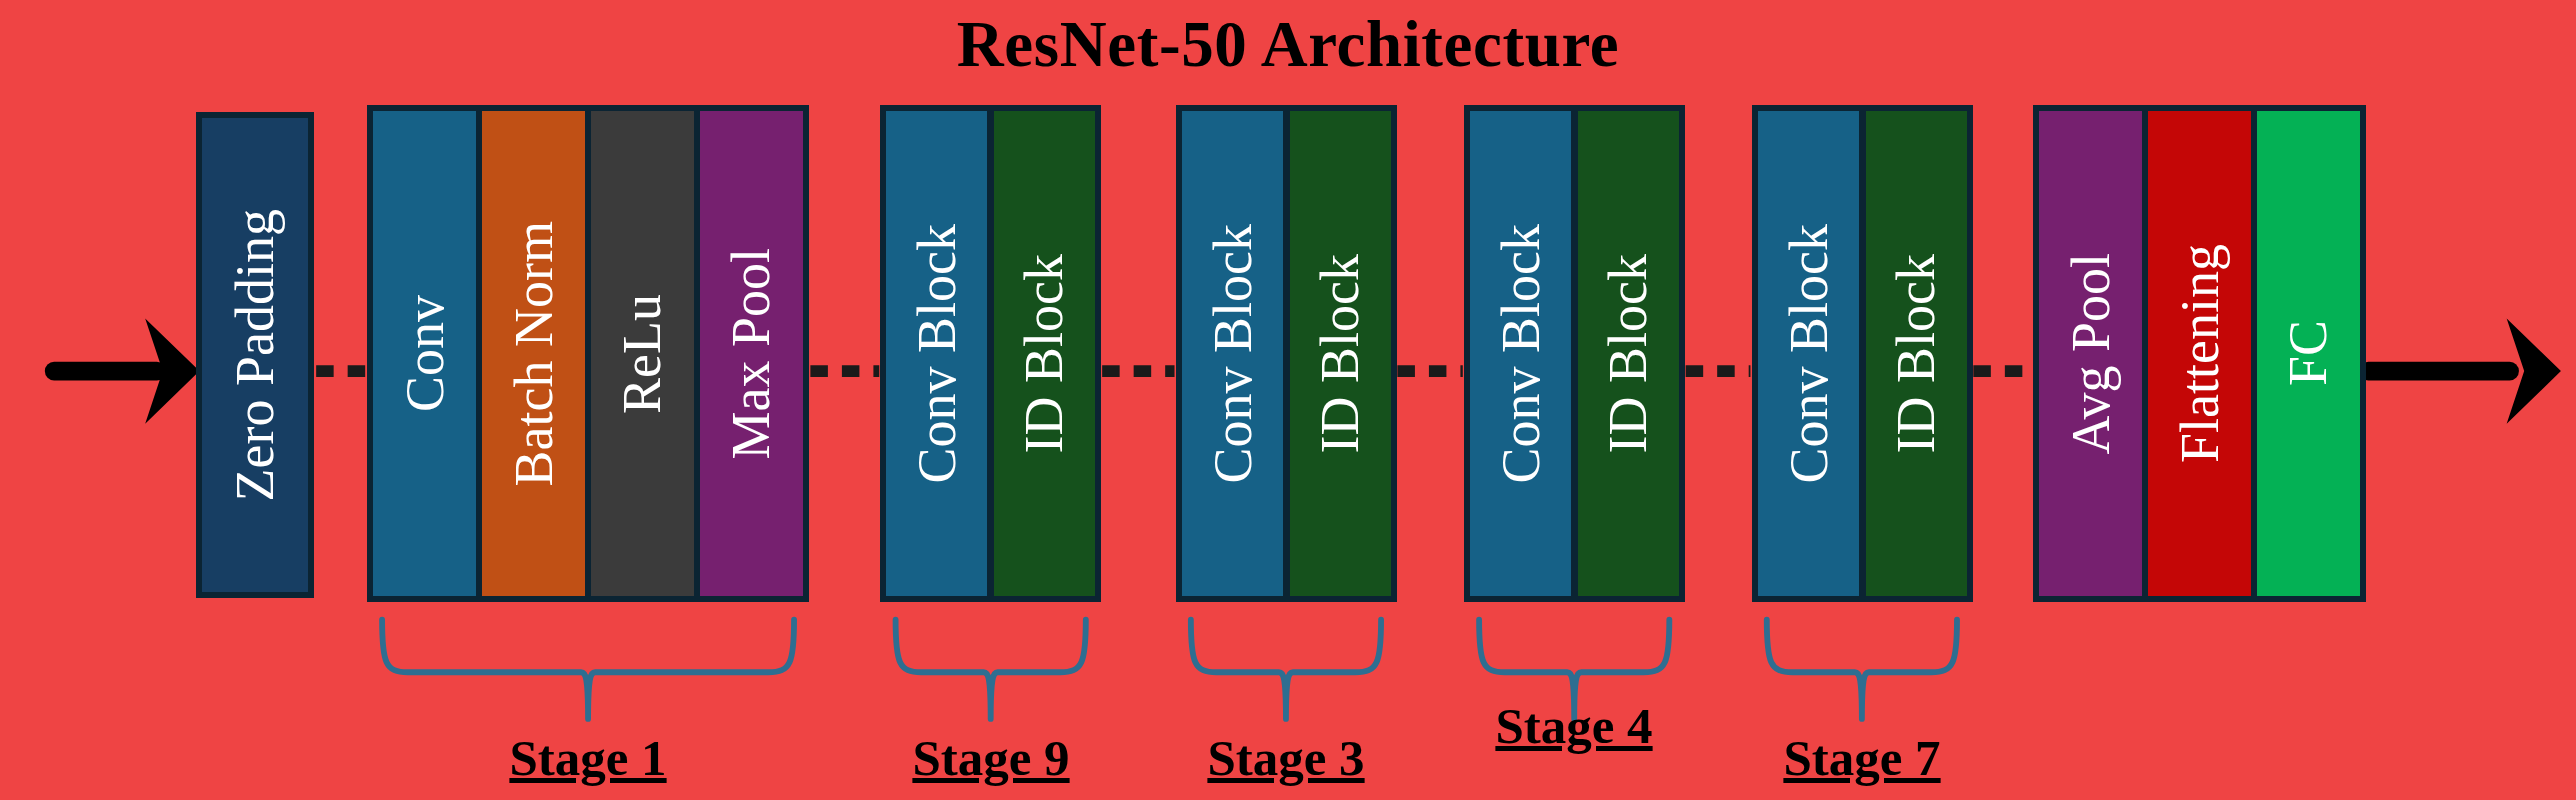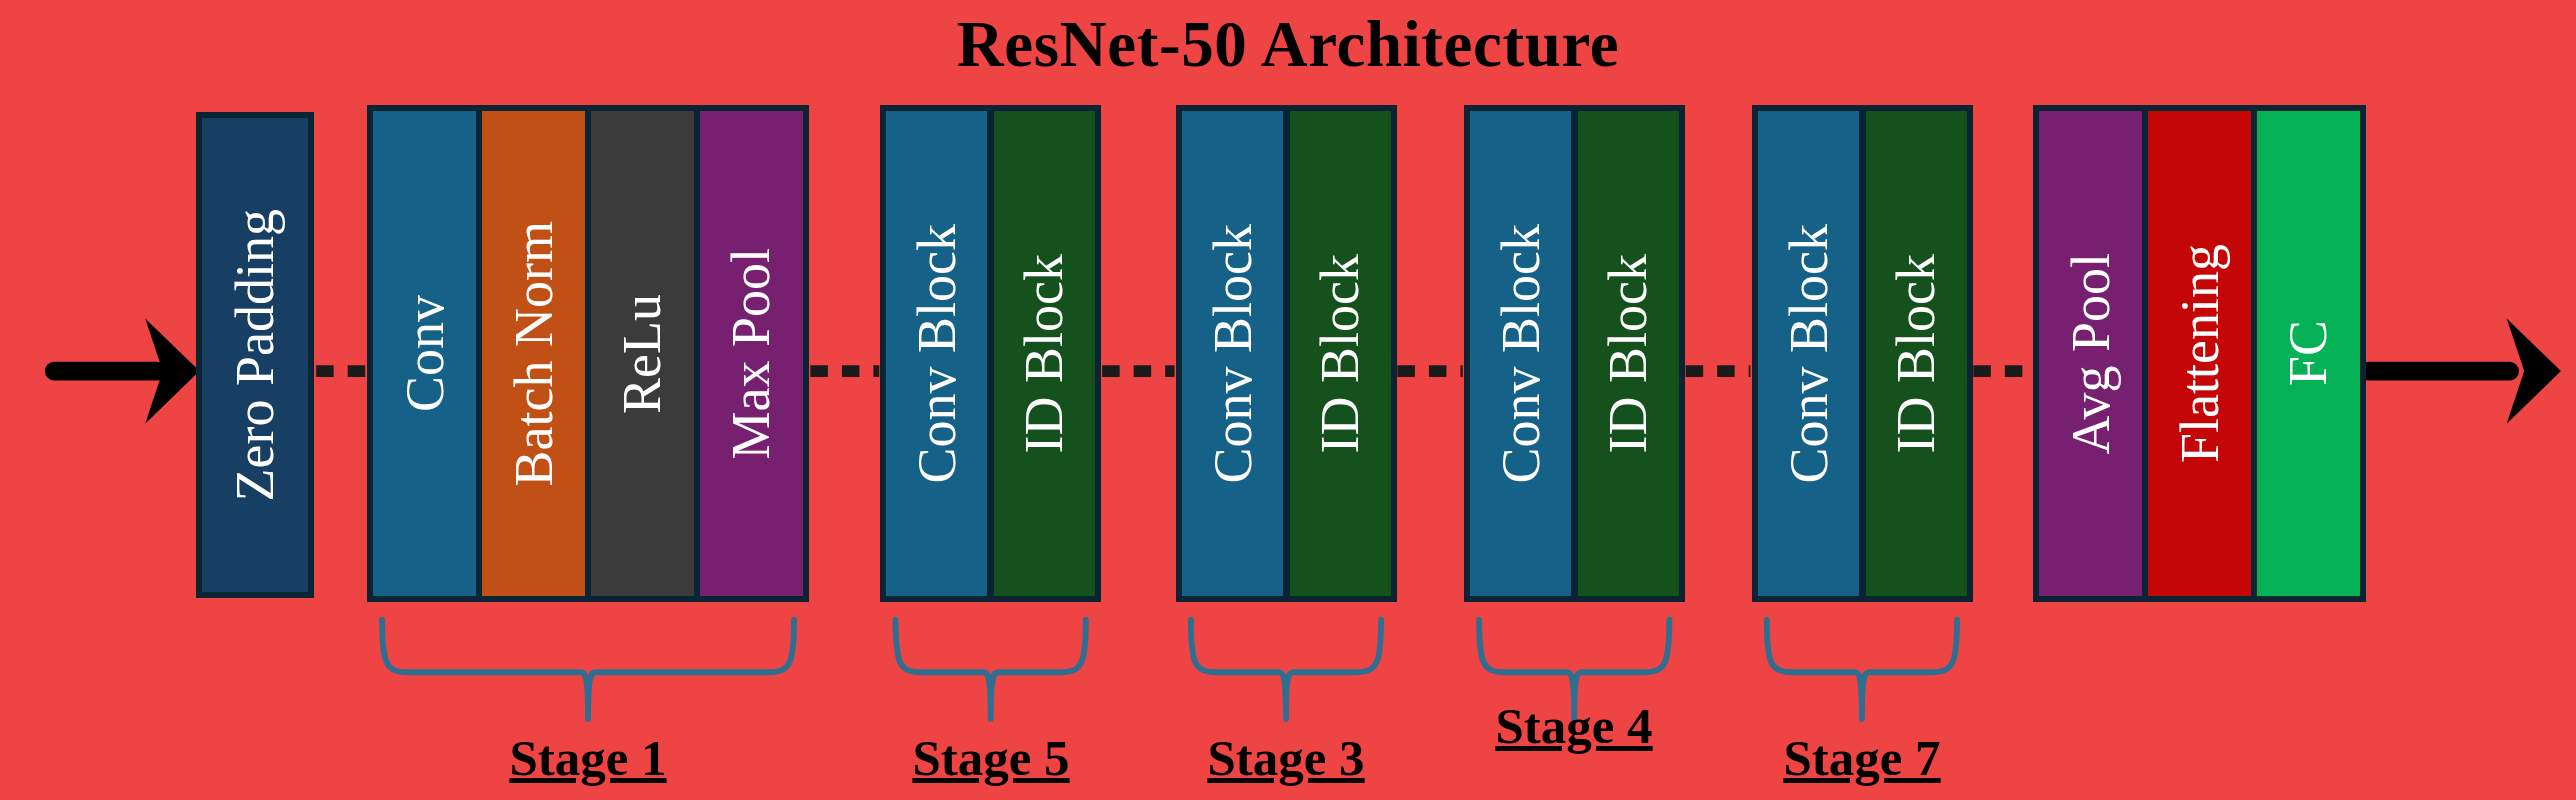--- a/index.html
+++ b/index.html
@@ -166,19 +166,19 @@
         <div class="block" style="background: rgb(196, 6, 6);">
           <span class="block-label" style="color: rgb(255, 255, 255);">Flattening</span>
         </div>
         <div class="block" style="background: rgb(4, 177, 85);">
           <span class="block-label" style="color: rgb(255, 255, 255);">FC</span>
         </div>
       </div>
     </div>
   <div id="labels-root">
       <div class="stage-label" style="left: 588px; top: 758px; color: rgb(0, 0, 0);">Stage 1</div>
-      <div class="stage-label" style="left: 991px; top: 758px; color: rgb(0, 0, 0);">Stage 5</div>
+      <div class="stage-label" style="left: 991px; top: 758px; color: rgb(0, 0, 0);">Stage 9</div>
       <div class="stage-label" style="left: 1286px; top: 758px; color: rgb(0, 0, 0);">Stage 3</div>
       <div class="stage-label" style="left: 1574px; top: 726px; color: rgb(0, 0, 0);">Stage 4</div>
       <div class="stage-label" style="left: 1862px; top: 758px; color: rgb(0, 0, 0);">Stage 7</div>
     </div>
 </div>
 
 
 </body></html>

